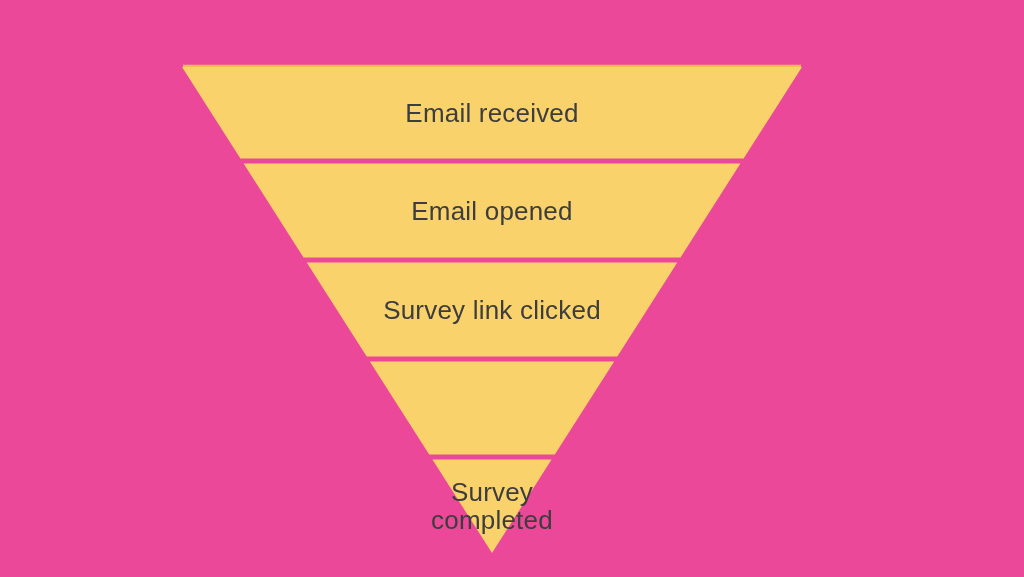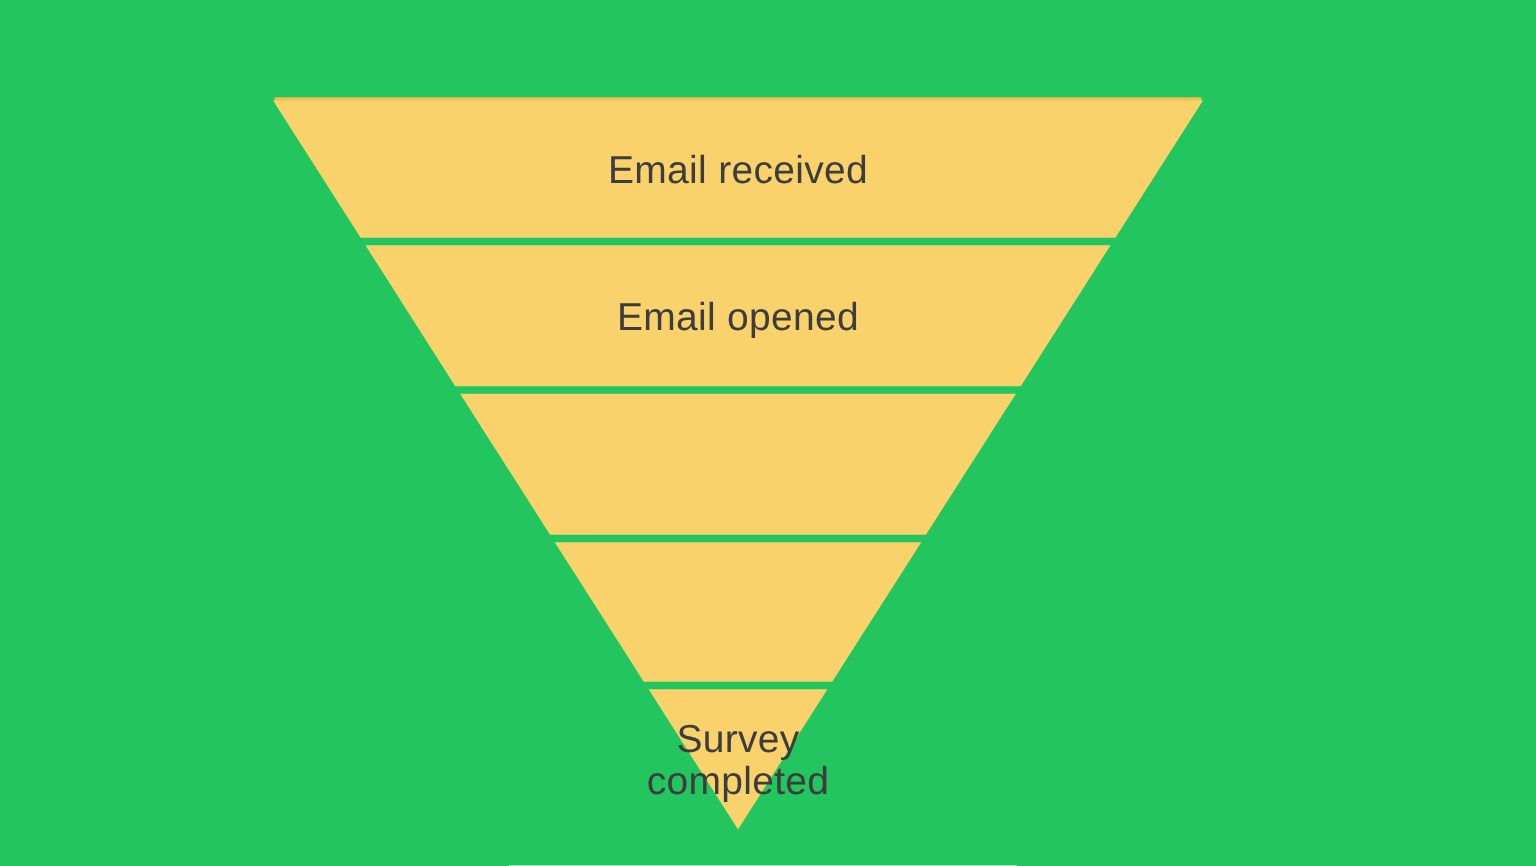--- a/index.html
+++ b/index.html
@@ -5,21 +5,21 @@
   html, body {
     margin: 0;
     padding: 0;
     background: #ffffff;
     font-family: "Liberation Sans", sans-serif;
   }
   .canvas {
     position: relative;
     width: 1024px;
     height: 577px;
-    background: #22c55e;
+    background: #ec4899;
     overflow: hidden;
   }
   .funnel-svg {
     position: absolute;
     left: 0;
     top: 0;
     width: 1024px;
     height: 577px;
   }
   .stage-label {
@@ -60,17 +60,18 @@
 
     <polygon points="369.8,361.5 614.2,361.5 554.8,454.5 429.2,454.5" fill="#F9D26C"></polygon>
 
     <polygon points="432.4,459.5 551.6,459.5 492,553" fill="#F9D26C"></polygon>
   </svg>
 
   <div class="stage-label lbl-1">Email received</div>
 
   <div class="stage-label lbl-2">Email opened</div>
 
+  <div class="stage-label lbl-3">Survey link clicked</div>
 
 
   <div class="stage-label lbl-5 wrap">Survey completed</div>
 
 </div>
 
 </body></html>

